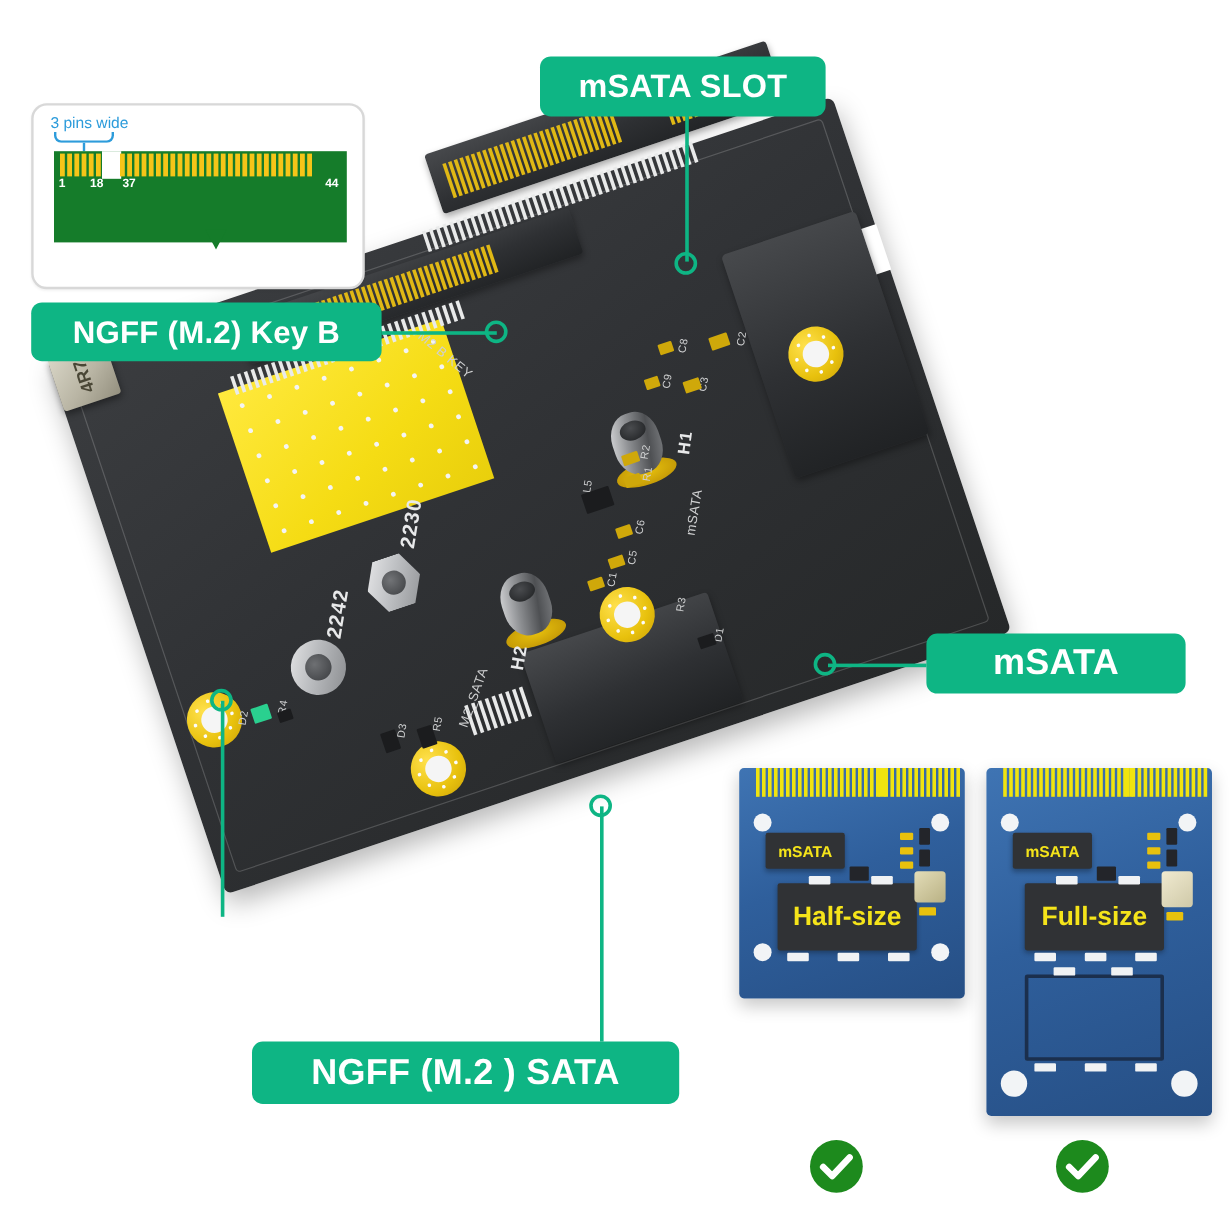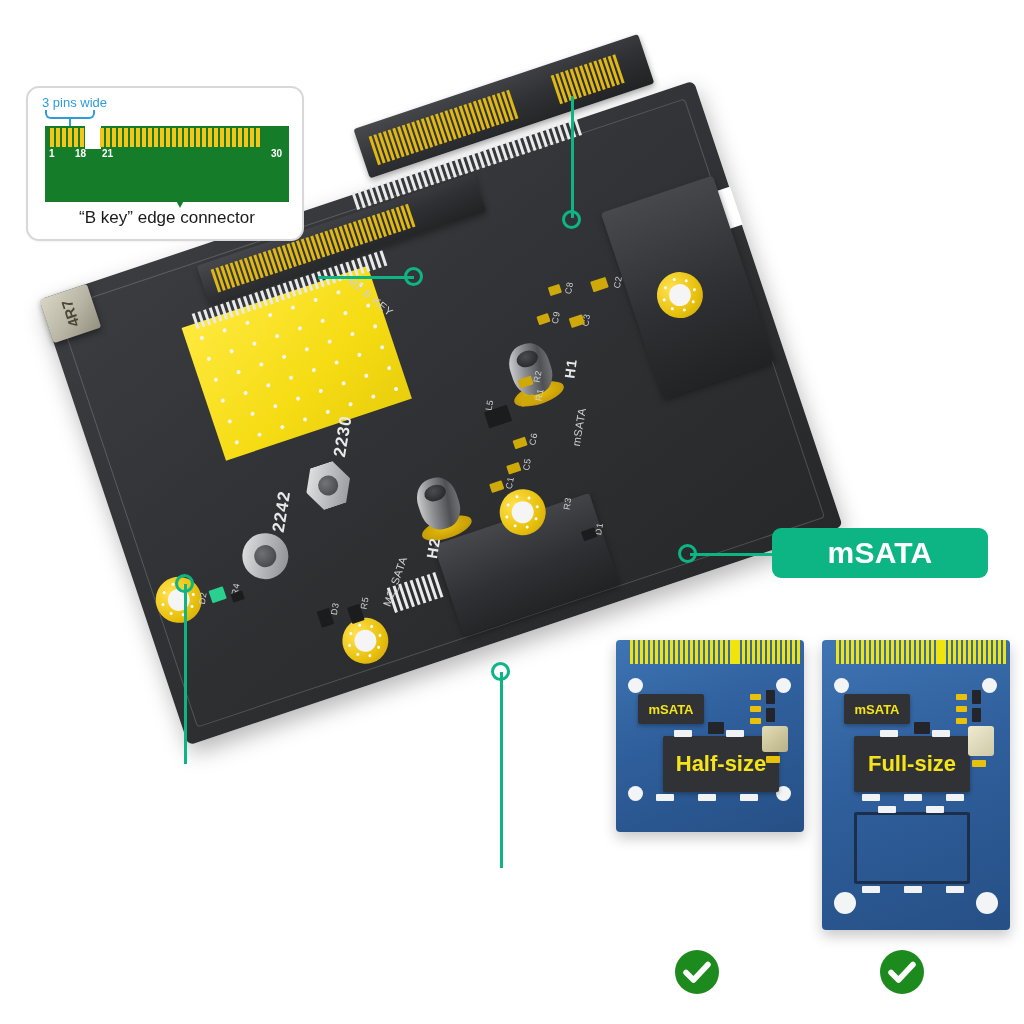--- a/index.html
+++ b/index.html
@@ -447,25 +447,24 @@
         <span></span>
         <span></span>
         <span></span>
         <span></span>
         <span></span>
         <span></span>
       </div>
 
     <div class="pinnum" id="pin1">1</div>
     <div class="pinnum" id="pin11">18</div>
-    <div class="pinnum" id="pin21">21</div>
-    <div class="pinnum" id="pin75">30</div>
+    <div class="pinnum" id="pin21">37</div>
+    <div class="pinnum" id="pin75">44</div>
 
     <div id="bkey-ptr"></div>
-    <div id="bkey-caption">“B key”  edge connector</div>
   </div>
 
   <div id="board-wrap">
     <div id="board"></div>
     <div id="board-edge-line"></div>
     <div id="board-step"></div>
 
     <div id="thermal-pad">
         <i class="via" style="left: 14px; top: 14px;"></i>
         <i class="via" style="left: 38px; top: 14px;"></i>
@@ -881,21 +880,21 @@
         <span></span>
       </div>
     <div class="ssd-screwhole" style="left:12px;  top:38px;"></div>
     <div class="ssd-screwhole" style="left:160px; top:38px;"></div>
     <div class="ssd-screwhole" style="left:12px;  top:146px;"></div>
     <div class="ssd-screwhole" style="left:160px; top:146px;"></div>
 
     <div class="ssd-chip" style="left:22px; top:54px; width:66px; height:30px;">
       <b style="font-size:13px;">mSATA</b>
     </div>
-    <div class="ssd-chip" style="left:32px; top:96px; width:116px; height:56px;margin-left:15px;">
+    <div class="ssd-chip" style="left:32px; top:96px; width:116px; height:56px;">
       <b style="font-size:22px;">Half-size</b>
     </div>
     <div class="ssd-pad" style="left:58px;  top:90px; width:18px; height:7px;"></div>
     <div class="ssd-pad" style="left:110px; top:90px; width:18px; height:7px;"></div>
     <div class="ssd-pad" style="left:40px;  top:154px; width:18px; height:7px;"></div>
     <div class="ssd-pad" style="left:82px;  top:154px; width:18px; height:7px;"></div>
     <div class="ssd-pad" style="left:124px; top:154px; width:18px; height:7px;"></div>
     <div class="ssd-smd d" style="left:92px; top:82px; width:16px; height:12px;"></div>
     <div class="ssd-smd" style="left:134px; top:54px; width:11px; height:6px;"></div>
     <div class="ssd-smd" style="left:134px; top:66px; width:11px; height:6px;"></div>
@@ -1000,19 +999,22 @@
 
   <div class="leader h" style="left:690px; top:553px; width:82px;"></div>
   <div class="dot-ring" style="left:678px; top:544px; width:19px; height:19px;"></div>
 
   <div class="leader v" style="left:184px; top:584px; height:180px;"></div>
   <div class="dot-ring" style="left:175px; top:574px; width:19px; height:19px;"></div>
 
   <div class="leader v" style="left:500px; top:672px; height:196px;"></div>
   <div class="dot-ring" style="left:491px; top:662px; width:19px; height:19px;"></div>
 
-
+  <div class="badge" style="left:450px; top:47px; width:238px; height:50px; font-size:27px;">mSATA  SLOT</div>
+
+  <div class="badge" style="left:26px; top:252px; width:292px; height:49px; font-size:26px;">NGFF (M.2) Key B</div>
 
   <div class="badge" style="left:772px; top:528px; width:216px; height:50px; font-size:30px;">mSATA</div>
 
 
+  <div class="badge" style="left:210px; top:868px; width:356px; height:52px; font-size:30px;">NGFF (M.2 ) SATA</div>
 
 </div>
 
 </body></html>

